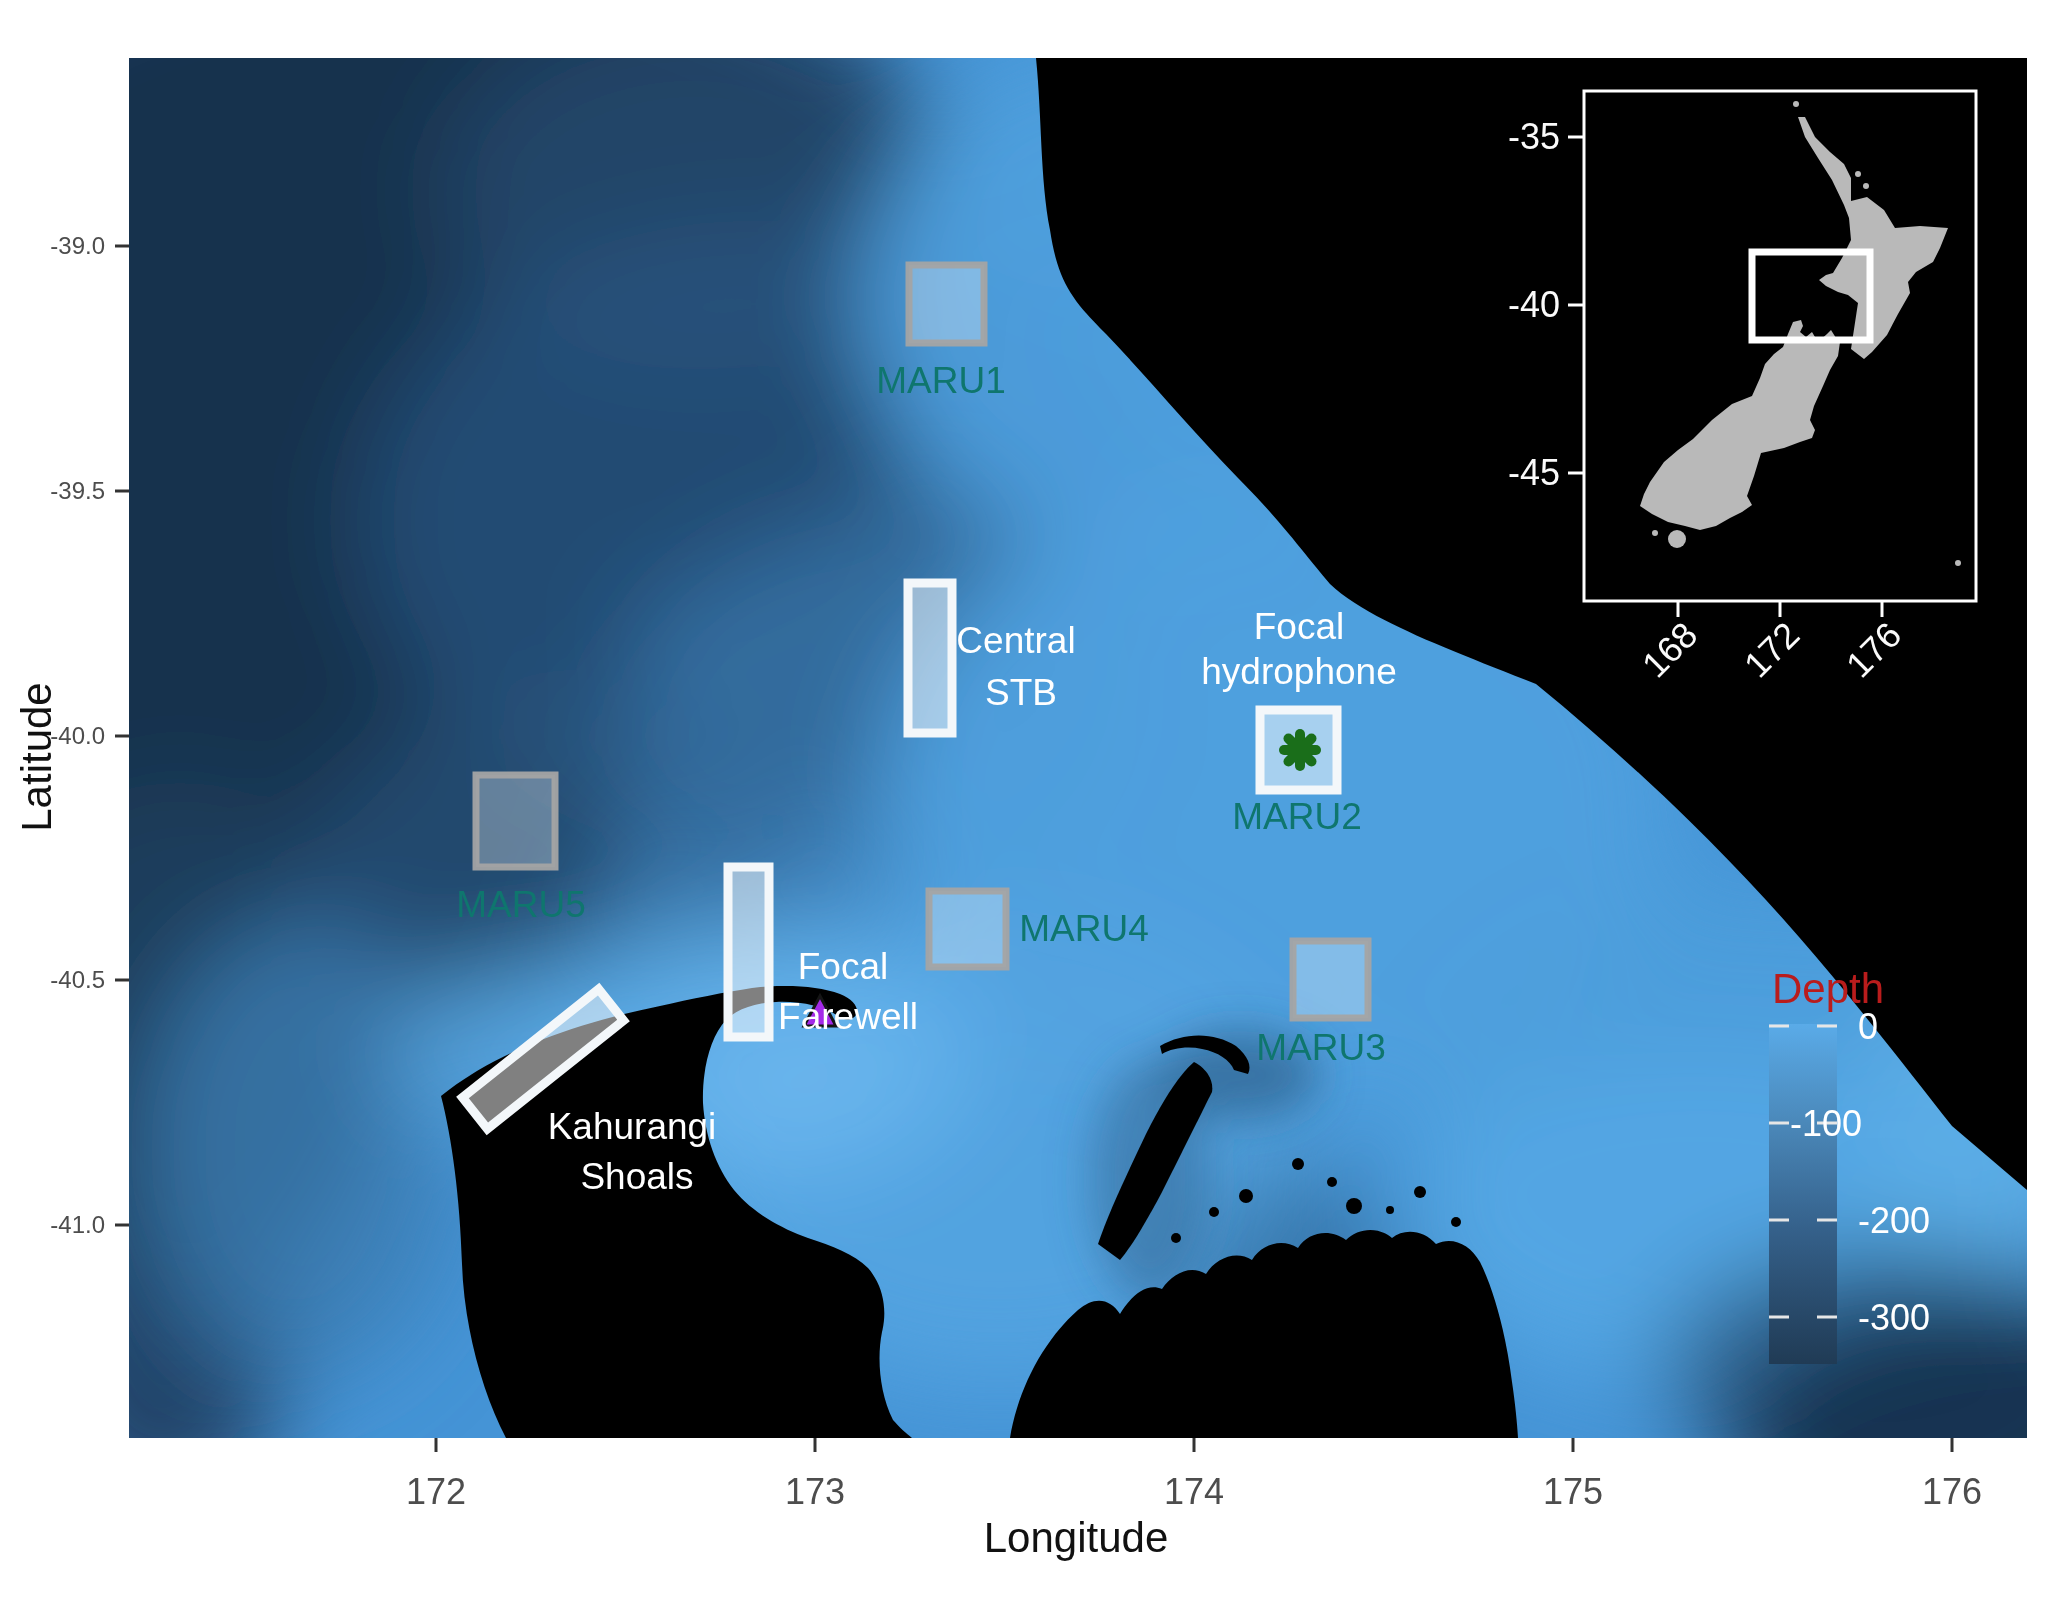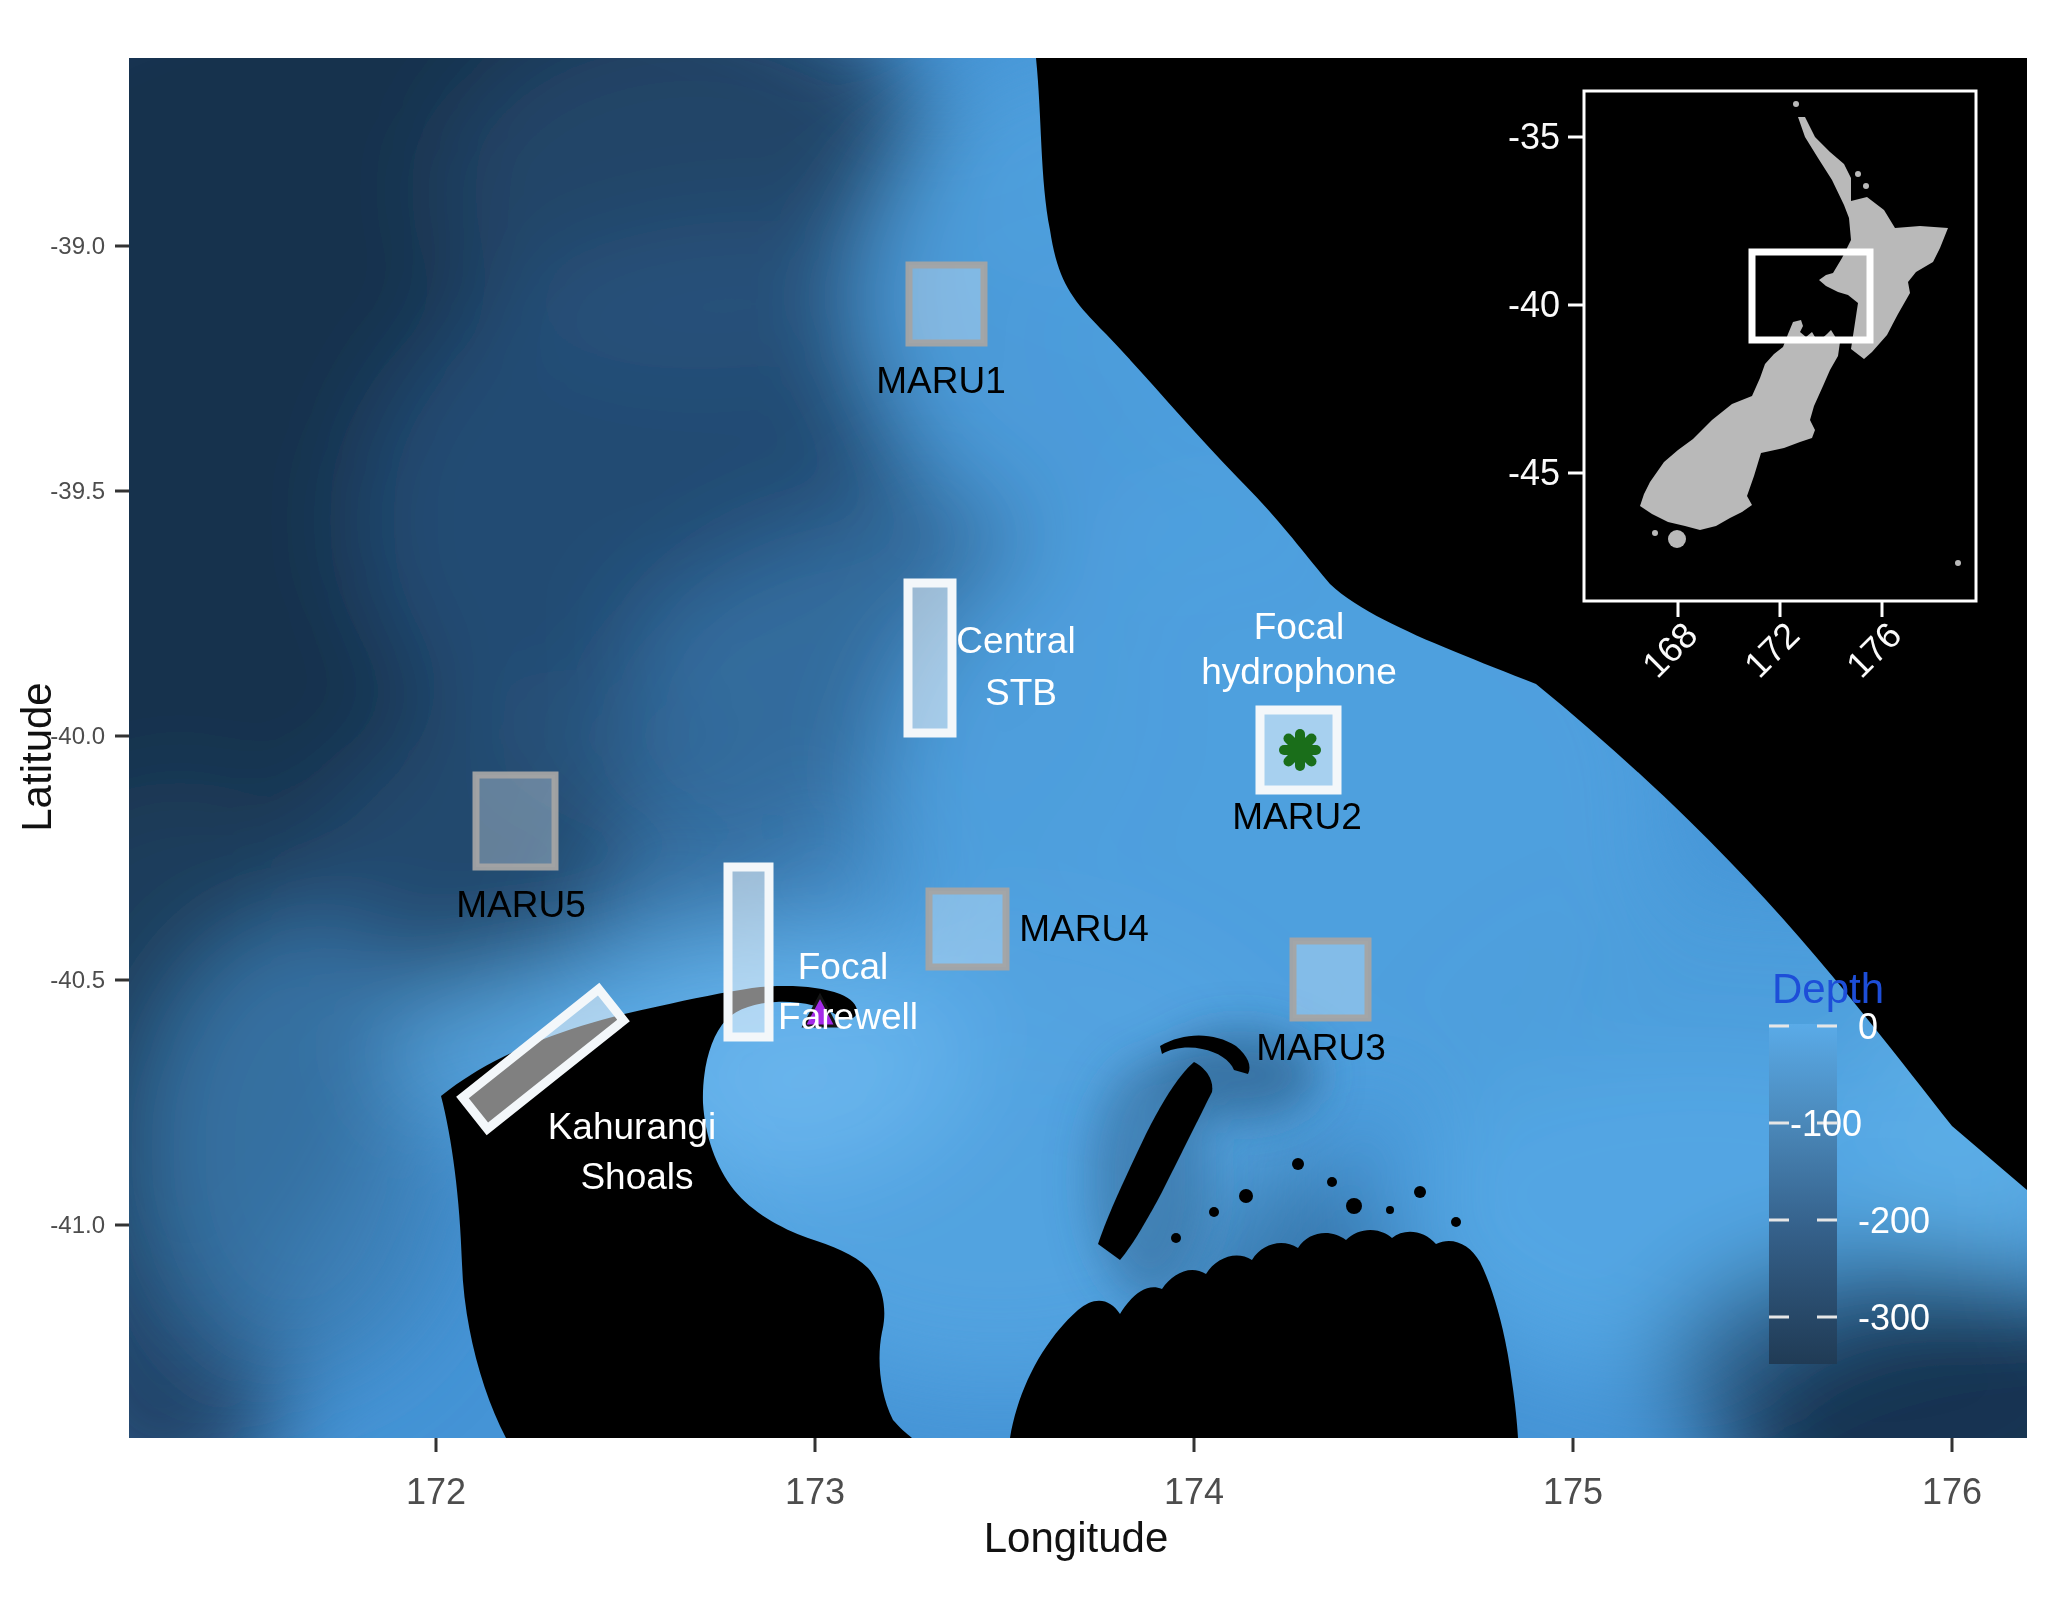--- a/index.html
+++ b/index.html
@@ -4,26 +4,26 @@
 <style>
   html,body{margin:0;padding:0;background:#ffffff;}
   #fig{position:relative;width:2048px;height:1622px;background:#ffffff;overflow:hidden;
        font-family:"Liberation Sans","DejaVu Sans",sans-serif;}
   #mapsvg{position:absolute;left:0;top:0;}
   .t{position:absolute;white-space:nowrap;transform:translate(-50%,-50%);}
   .axis-tick{font-size:36px;color:#4d4d4d;}
   .axis-title{font-size:42px;color:#111111;}
   .ytick{position:absolute;white-space:nowrap;transform:translate(-100%,-50%);left:105px;
          font-size:24px;color:#4d4d4d;}
-  .maru{font-size:37px;color:#000000;}
+  .maru{font-size:37px;color:#0f766e;}
   .wlabel{font-size:37px;color:#ffffff;}
   .inset-lat{position:absolute;white-space:nowrap;transform:translate(-100%,-50%);
              font-size:36px;color:#fafafa;text-align:center;}
   .inset-lon{font-size:36px;color:#fafafa;transform:translate(-50%,-50%) rotate(-45deg);}
-  .legend-title{font-size:42px;color:#1d4ed8;}
+  .legend-title{font-size:42px;color:#b91c1c;}
   .legend-tick{position:absolute;white-space:nowrap;transform:translateY(-50%);
                font-size:36px;color:#ffffff;}
   .rot90{transform:translate(-50%,-50%) rotate(-90deg);}
 </style>
 </head>
 <body>
 
 <div id="fig">
 
 <svg id="mapsvg" width="2048" height="1622" viewBox="0 0 2048 1622">

